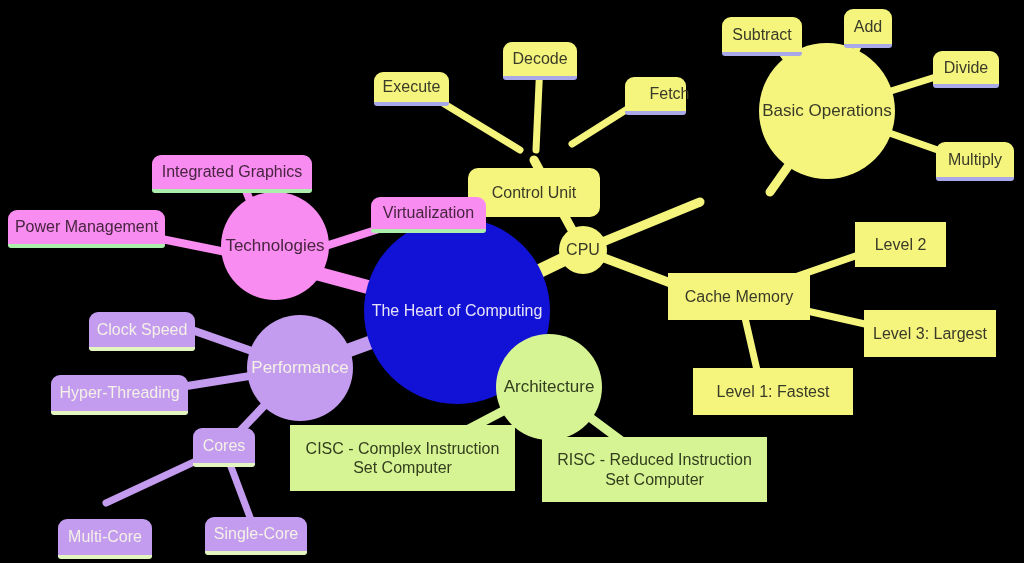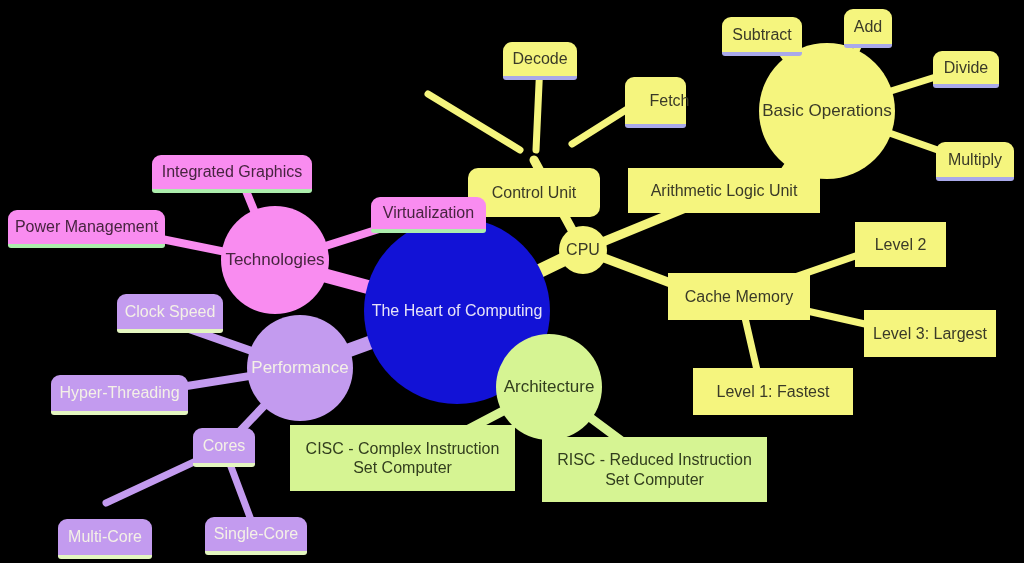--- a/index.html
+++ b/index.html
@@ -73,42 +73,42 @@
     <line class="e-purple" x1="224" y1="448" x2="257" y2="536" stroke-width="7"></line>
 
     <line class="e-green" x1="457" y1="311" x2="549" y2="387" stroke-width="14"></line>
     <line class="e-green" x1="549" y1="387" x2="425" y2="452" stroke-width="9"></line>
     <line class="e-green" x1="549" y1="387" x2="650" y2="462" stroke-width="9"></line>
   </svg>
 
   <div class="node circle root" style="left:364px;top:218px;width:186px;height:186px;">The Heart of Computing</div>
   <div class="node circle b-yellow" style="left:559px;top:226px;width:48px;height:48px;font-size:16px;">CPU</div>
   <div class="node circle b-yellow" style="left:759px;top:43px;width:136px;height:136px;">Basic Operations</div>
-  <div class="node circle b-pink" style="left:221px;top:206px;width:108px;height:108px;">Technologies</div>
+  <div class="node circle b-pink" style="left:221px;top:192px;width:108px;height:108px;">Technologies</div>
   <div class="node circle b-purple" style="left:247px;top:315px;width:106px;height:106px;">Performance</div>
   <div class="node circle b-green" style="left:496px;top:334px;width:106px;height:106px;">Architecture</div>
 
   <div class="node rounded b-yellow" style="left:468px;top:128px;width:132px;height:49px;">Control Unit</div>
+  <div class="node leaf b-yellow u-yellow" style="left:374px;top:72px;width:75px;height:34px;">Execute</div>
   <div class="node leaf b-yellow u-yellow" style="left:503px;top:42px;width:74px;height:38px;">Decode</div>
-  <div class="node leaf b-yellow u-yellow" style="left:625px;top:77px;width:61px;height:51px;padding-left:28px;">Fetch</div>
+  <div class="node leaf b-yellow u-yellow" style="left:625px;top:77px;width:61px;height:38px;padding-left:28px;">Fetch</div>
   <div class="node leaf b-yellow u-yellow" style="left:722px;top:17px;width:80px;height:39px;">Subtract</div>
   <div class="node leaf b-yellow u-yellow" style="left:844px;top:9px;width:48px;height:39px;">Add</div>
   <div class="node leaf b-yellow u-yellow" style="left:933px;top:51px;width:66px;height:37px;">Divide</div>
   <div class="node leaf b-yellow u-yellow" style="left:936px;top:142px;width:78px;height:39px;">Multiply</div>
-  <div class="node rect b-yellow" style="left:628px;top:168px;width:192px;height:45px;">Arithmetic Logic Unit</div>
   <div class="node rect b-yellow" style="left:668px;top:273px;width:142px;height:47px;">Cache Memory</div>
   <div class="node rect b-yellow" style="left:855px;top:222px;width:91px;height:45px;">Level 2</div>
   <div class="node rect b-yellow" style="left:864px;top:310px;width:132px;height:47px;">Level 3: Largest</div>
   <div class="node rect b-yellow" style="left:693px;top:368px;width:160px;height:47px;">Level 1: Fastest</div>
 
   <div class="node leaf b-pink u-pink" style="left:152px;top:155px;width:160px;height:38px;">Integrated Graphics</div>
   <div class="node leaf b-pink u-pink" style="left:8px;top:210px;width:157px;height:38px;">Power Management</div>
   <div class="node leaf b-pink u-pink" style="left:371px;top:197px;width:115px;height:36px;">Virtualization</div>
 
-  <div class="node leaf b-purple u-purple" style="left:89px;top:294px;width:106px;height:39px;margin-left:28px;">Clock Speed</div>
+  <div class="node leaf b-purple u-purple" style="left:89px;top:312px;width:106px;height:39px;">Clock Speed</div>
   <div class="node leaf b-purple u-purple" style="left:51px;top:375px;width:137px;height:40px;">Hyper-Threading</div>
   <div class="node leaf b-purple u-purple" style="left:193px;top:428px;width:62px;height:39px;">Cores</div>
   <div class="node leaf b-purple u-purple" style="left:58px;top:483px;width:94px;height:40px;margin-top:36px;">Multi-Core</div>
   <div class="node leaf b-purple u-purple" style="left:205px;top:517px;width:102px;height:38px;">Single-Core</div>
 
   <div class="node rect b-green" style="left:290px;top:425px;width:225px;height:66px;padding:0 12px;">CISC - Complex Instruction Set Computer</div>
   <div class="node rect b-green" style="left:542px;top:437px;width:225px;height:65px;padding:0 12px;">RISC - Reduced Instruction Set Computer</div>
 
 </div>
 

